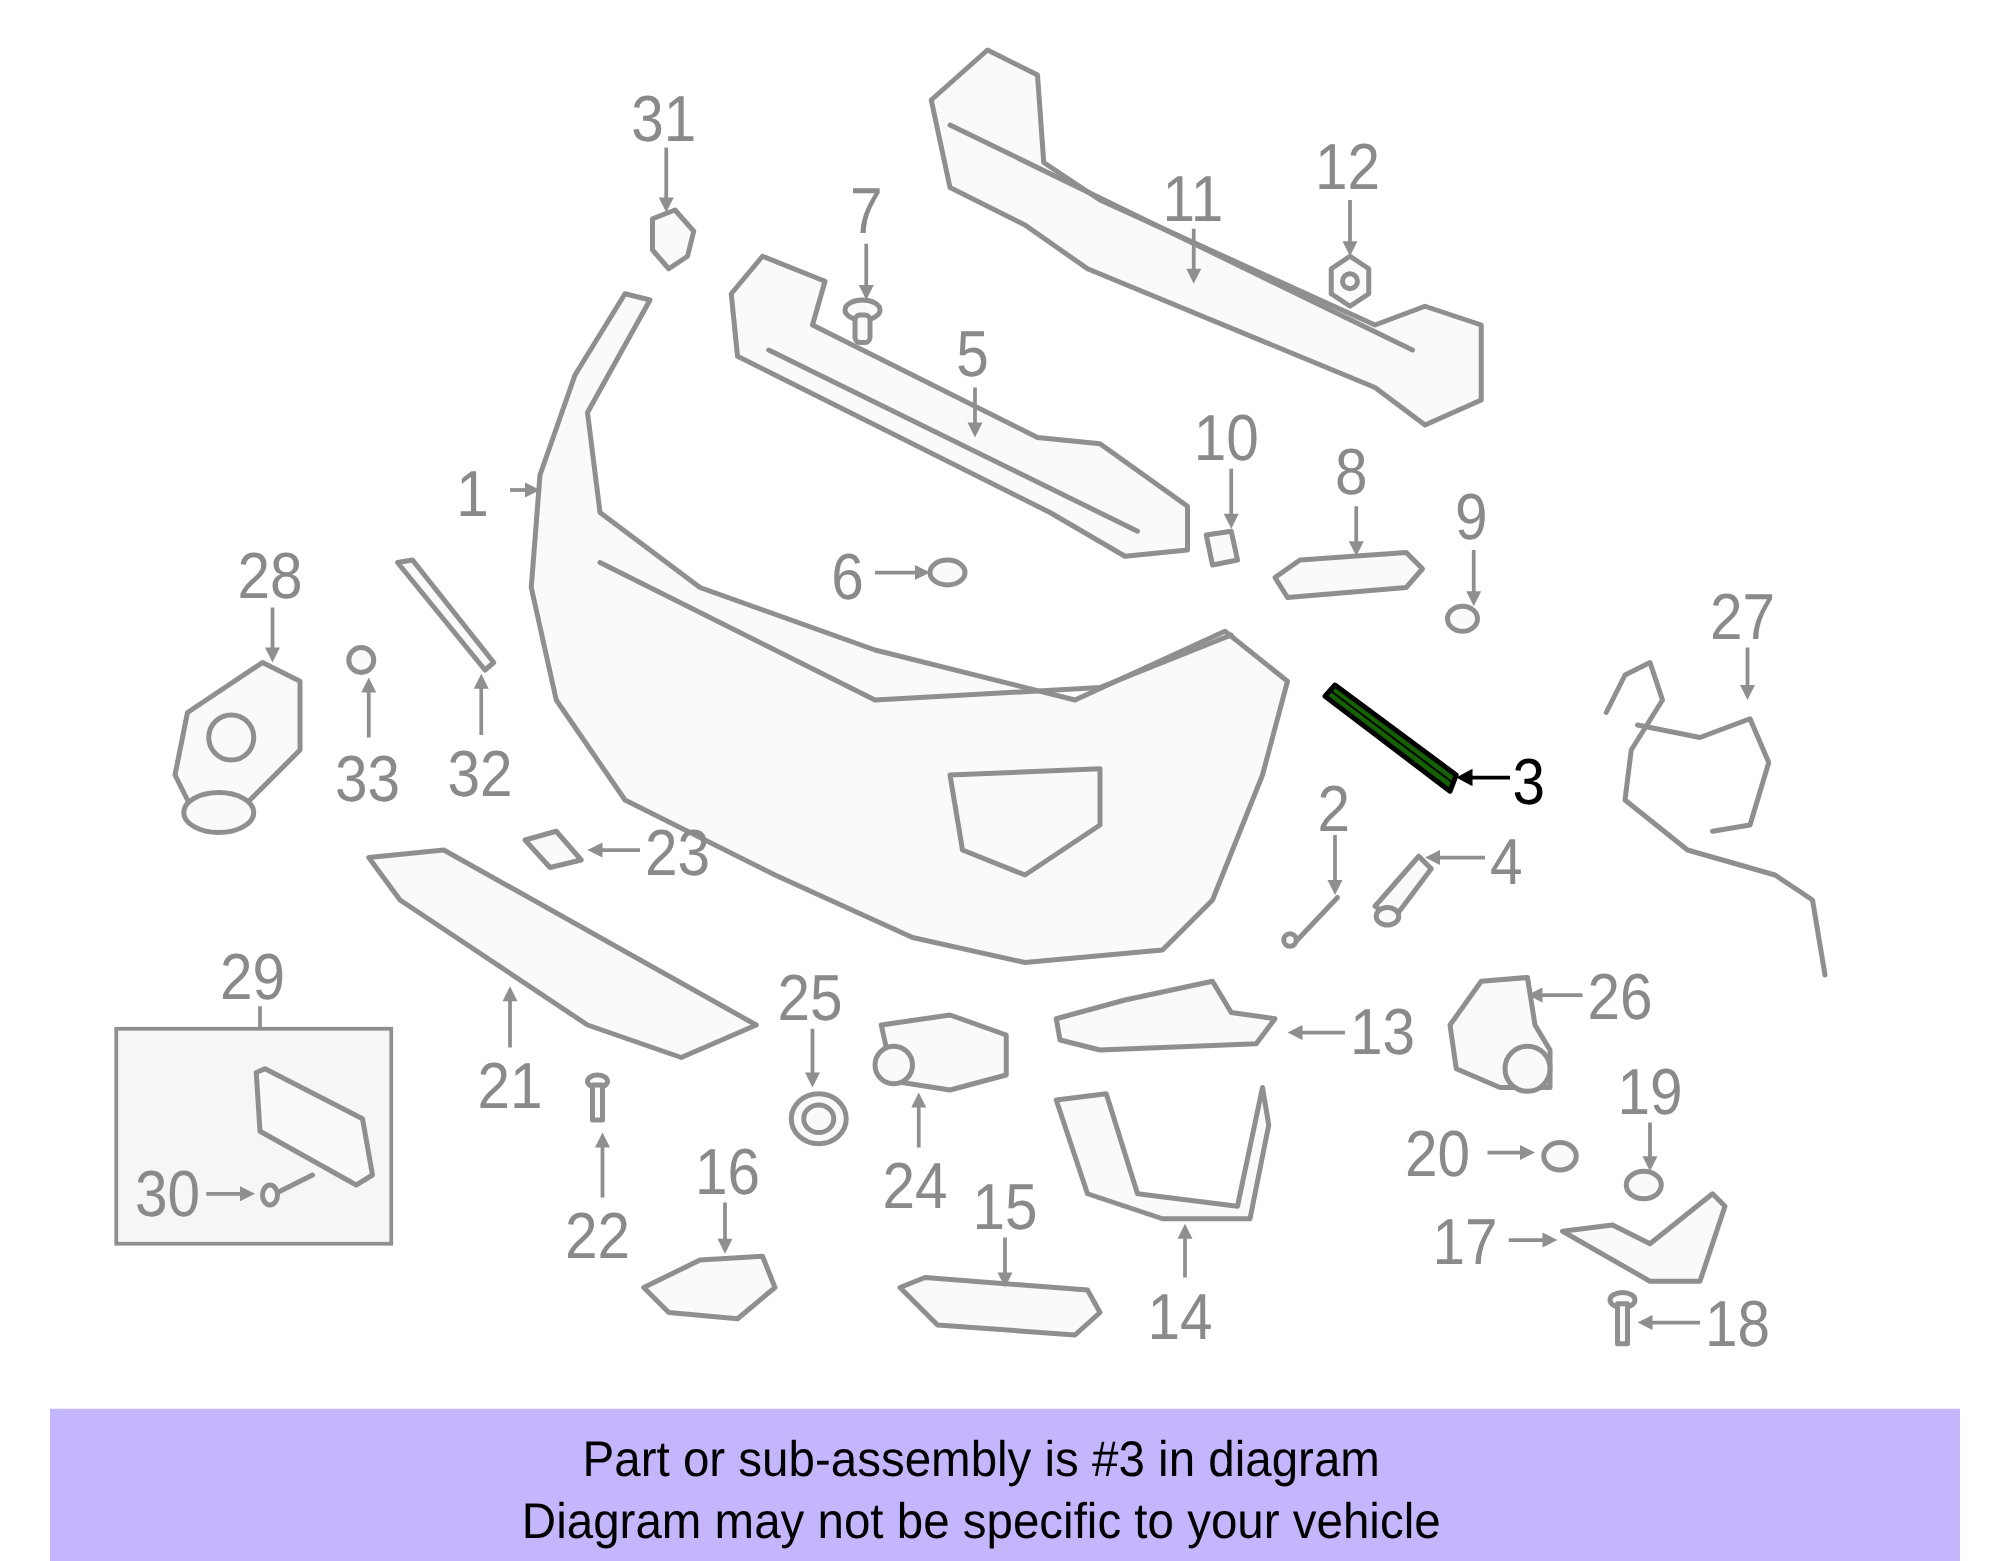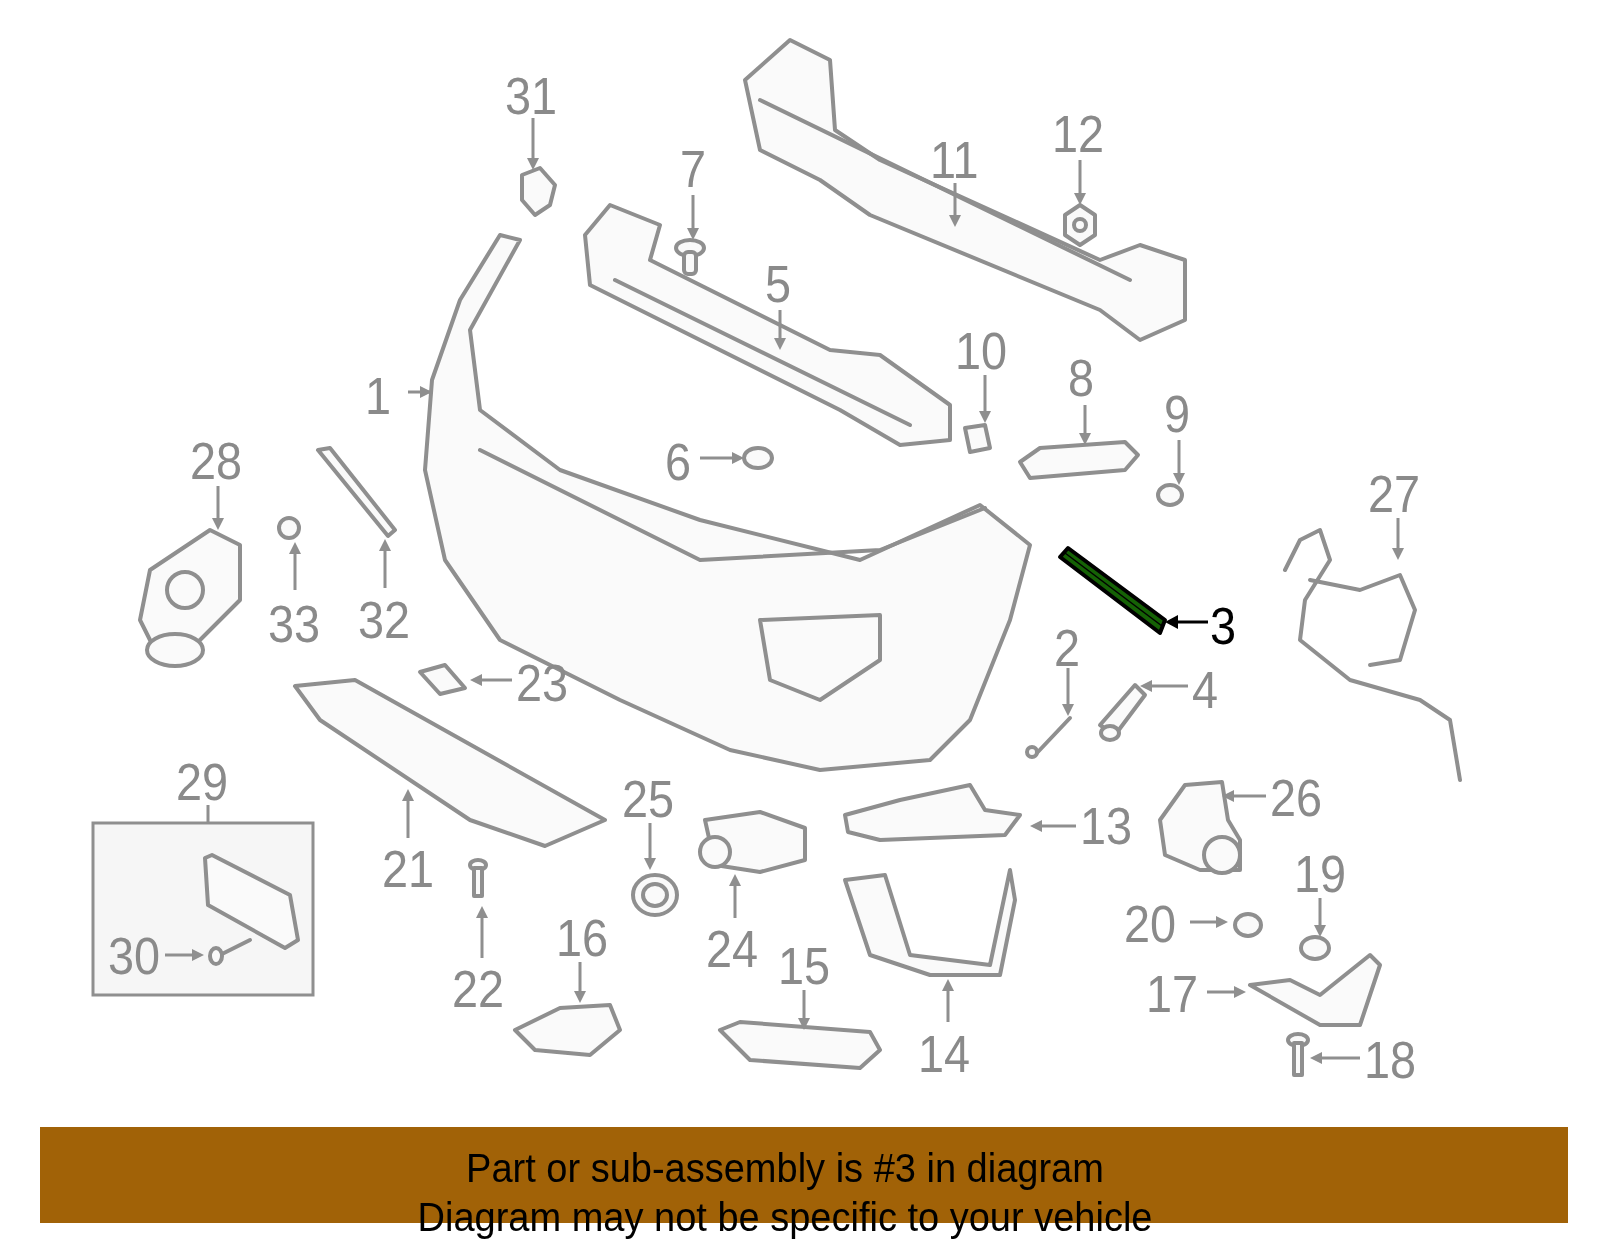--- a/index.html
+++ b/index.html
@@ -1,20 +1,20 @@
 <!DOCTYPE html>
 <html><head>
 <meta charset="utf-8">
 <style>
   html,body{margin:0;padding:0;background:#fff;}
   body{width:1600px;height:1249px;position:relative;overflow:hidden;font-family:"Liberation Sans",sans-serif;}
   #diagram{position:absolute;left:0;top:0;width:1600px;height:1249px;}
   .callout{position:absolute;font-size:52px;color:#8a8a8a;line-height:1;font-family:"Liberation Sans",sans-serif;transform:scaleX(0.9);transform-origin:left top;}
   .callout.hl{color:#000;}
-  #banner{position:absolute;left:40px;top:1127px;width:1528px;height:96px;background:#a16207;}
+  #banner{position:absolute;left:40px;top:1127px;width:1528px;height:122px;background:#c4b5fd;}
   .banner-line{position:absolute;left:0;width:1490px;text-align:center;font-size:40px;color:#000;line-height:1;transform:scaleX(0.95);}
   #bl1{top:21px;}
   #bl2{top:70px;}
   .part{fill:none;stroke:#8f8f8f;stroke-width:4;stroke-linejoin:round;stroke-linecap:round;}
   .part-fill{fill:#fafafa;stroke:#8f8f8f;stroke-width:4;stroke-linejoin:round;}
   .lead{stroke:#8f8f8f;stroke-width:3;fill:none;}
   .arrow{fill:#8f8f8f;}
 </style>
 </head>
 <body>

